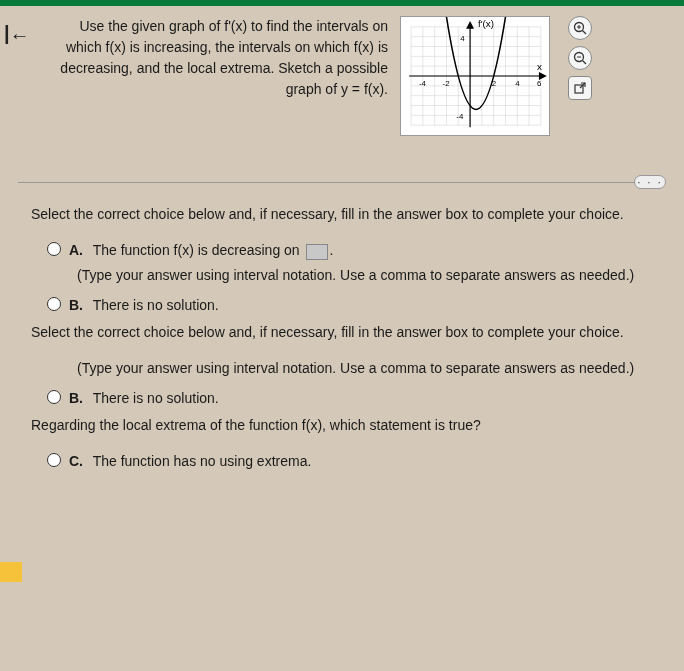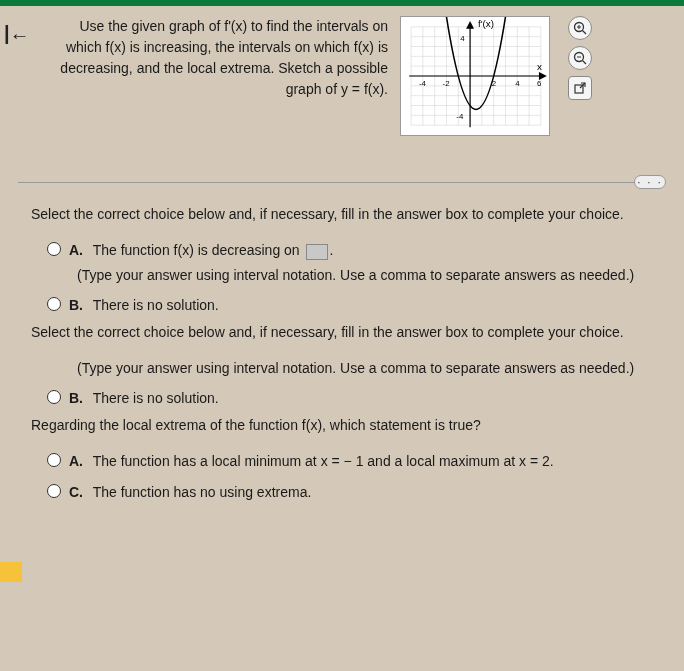--- a/index.html
+++ b/index.html
@@ -264,27 +264,20 @@
       </div>
     </div>
   </div>
 
   <div class="qsection">Regarding the local extrema of the function f(x), which statement is true?</div>
   <div class="highlight" style="top:556px;"></div>
   <div class="qsection">
     <div class="choice-row">
       <div class="radio"></div>
       <div>
-        <span class="choice-label">A.</span>
-        <span class="choice-text">The function has a local minimum at x = − 1 and a local maximum at x = 2.</span>
-      </div>
-    </div>
-    <div class="choice-row">
-      <div class="radio"></div>
-      <div>
         <span class="choice-label">C.</span>
         <span class="choice-text">The function has no using extrema.</span>
       </div>
     </div>
   </div>
 
 
 </div>
 
 </body></html>

